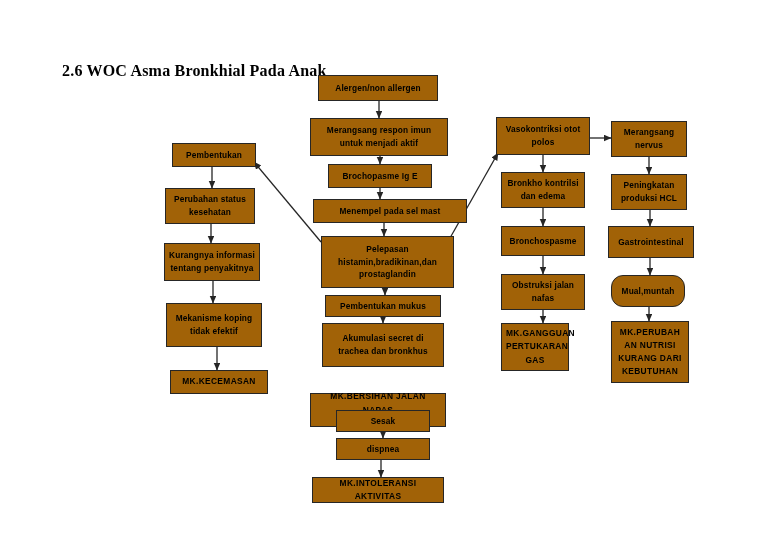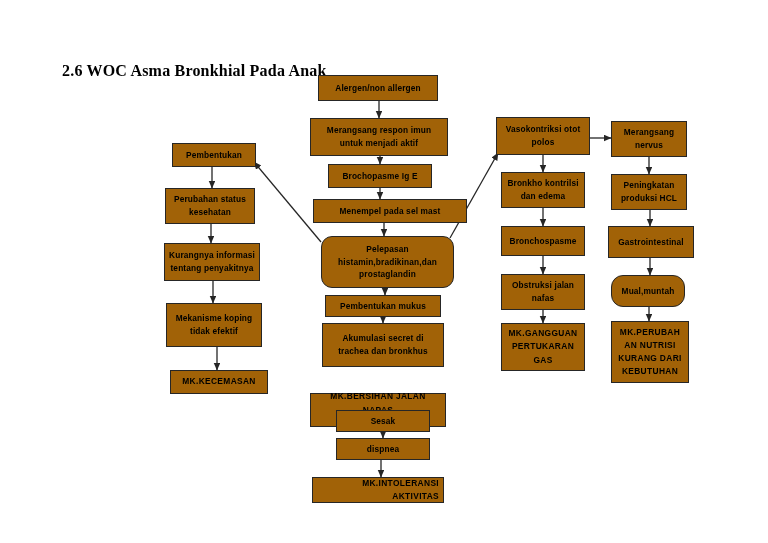--- a/index.html
+++ b/index.html
@@ -102,39 +102,39 @@
       </div>
       <div class="node" style="left: 310px; top: 118px; width: 138px; height: 38px;">
         <span class="txt">Merangsang respon imun<br>untuk menjadi aktif</span>
       </div>
       <div class="node" style="left: 328px; top: 164px; width: 104px; height: 24px;">
         <span class="txt">Brochopasme Ig E</span>
       </div>
       <div class="node" style="left: 313px; top: 199px; width: 154px; height: 24px;">
         <span class="txt">Menempel pada sel mast</span>
       </div>
-      <div class="node" style="left: 321px; top: 236px; width: 133px; height: 52px; border-radius: 11px;">
+      <div class="node" style="left: 321px; top: 236px; width: 133px; height: 52px;">
         <span class="txt">Pelepasan<br>histamin,bradikinan,dan<br>prostaglandin</span>
       </div>
       <div class="node" style="left: 325px; top: 295px; width: 116px; height: 22px;">
         <span class="txt">Pembentukan mukus</span>
       </div>
       <div class="node" style="left: 322px; top: 323px; width: 122px; height: 44px; align-items: center;">
         <span class="txt">Akumulasi secret di<br>trachea dan bronkhus</span>
       </div>
       <div class="node mk" style="left: 310px; top: 365px; width: 136px; height: 34px; margin-top: 28px;">
         <span class="txt">MK.BERSIHAN JALAN NAPAS<br>TIDAK EFEKTIF</span>
       </div>
       <div class="node" style="left: 336px; top: 410px; width: 94px; height: 22px;">
         <span class="txt">Sesak</span>
       </div>
       <div class="node" style="left: 336px; top: 438px; width: 94px; height: 22px;">
         <span class="txt">dispnea</span>
       </div>
-      <div class="node mk" style="left: 312px; top: 477px; width: 132px; height: 26px; text-align: right;">
+      <div class="node mk" style="left: 312px; top: 477px; width: 132px; height: 26px;">
         <span class="txt">MK.INTOLERANSI AKTIVITAS</span>
       </div>
       <div class="node" style="left: 172px; top: 143px; width: 84px; height: 24px;">
         <span class="txt">Pembentukan</span>
       </div>
       <div class="node" style="left: 165px; top: 188px; width: 90px; height: 36px;">
         <span class="txt">Perubahan status<br>kesehatan</span>
       </div>
       <div class="node" style="left: 164px; top: 243px; width: 96px; height: 38px;">
         <span class="txt">Kurangnya informasi<br>tentang penyakitnya</span>
@@ -150,21 +150,21 @@
       </div>
       <div class="node" style="left: 501px; top: 172px; width: 84px; height: 36px;">
         <span class="txt">Bronkho kontrilsi<br>dan edema</span>
       </div>
       <div class="node" style="left: 501px; top: 226px; width: 84px; height: 30px;">
         <span class="txt">Bronchospasme</span>
       </div>
       <div class="node" style="left: 501px; top: 274px; width: 84px; height: 36px;">
         <span class="txt">Obstruksi jalan<br>nafas</span>
       </div>
-      <div class="node mk" style="left: 501px; top: 323px; width: 84px; height: 48px;">
+      <div class="node mk" style="left: 501px; top: 323px; width: 68px; height: 48px;">
         <span class="txt">MK.GANGGUAN<br>PERTUKARAN<br>GAS</span>
       </div>
       <div class="node" style="left: 611px; top: 121px; width: 76px; height: 36px;">
         <span class="txt">Merangsang<br>nervus</span>
       </div>
       <div class="node" style="left: 611px; top: 174px; width: 76px; height: 36px;">
         <span class="txt">Peningkatan<br>produksi HCL</span>
       </div>
       <div class="node" style="left: 608px; top: 226px; width: 86px; height: 32px;">
         <span class="txt">Gastrointestinal</span>

